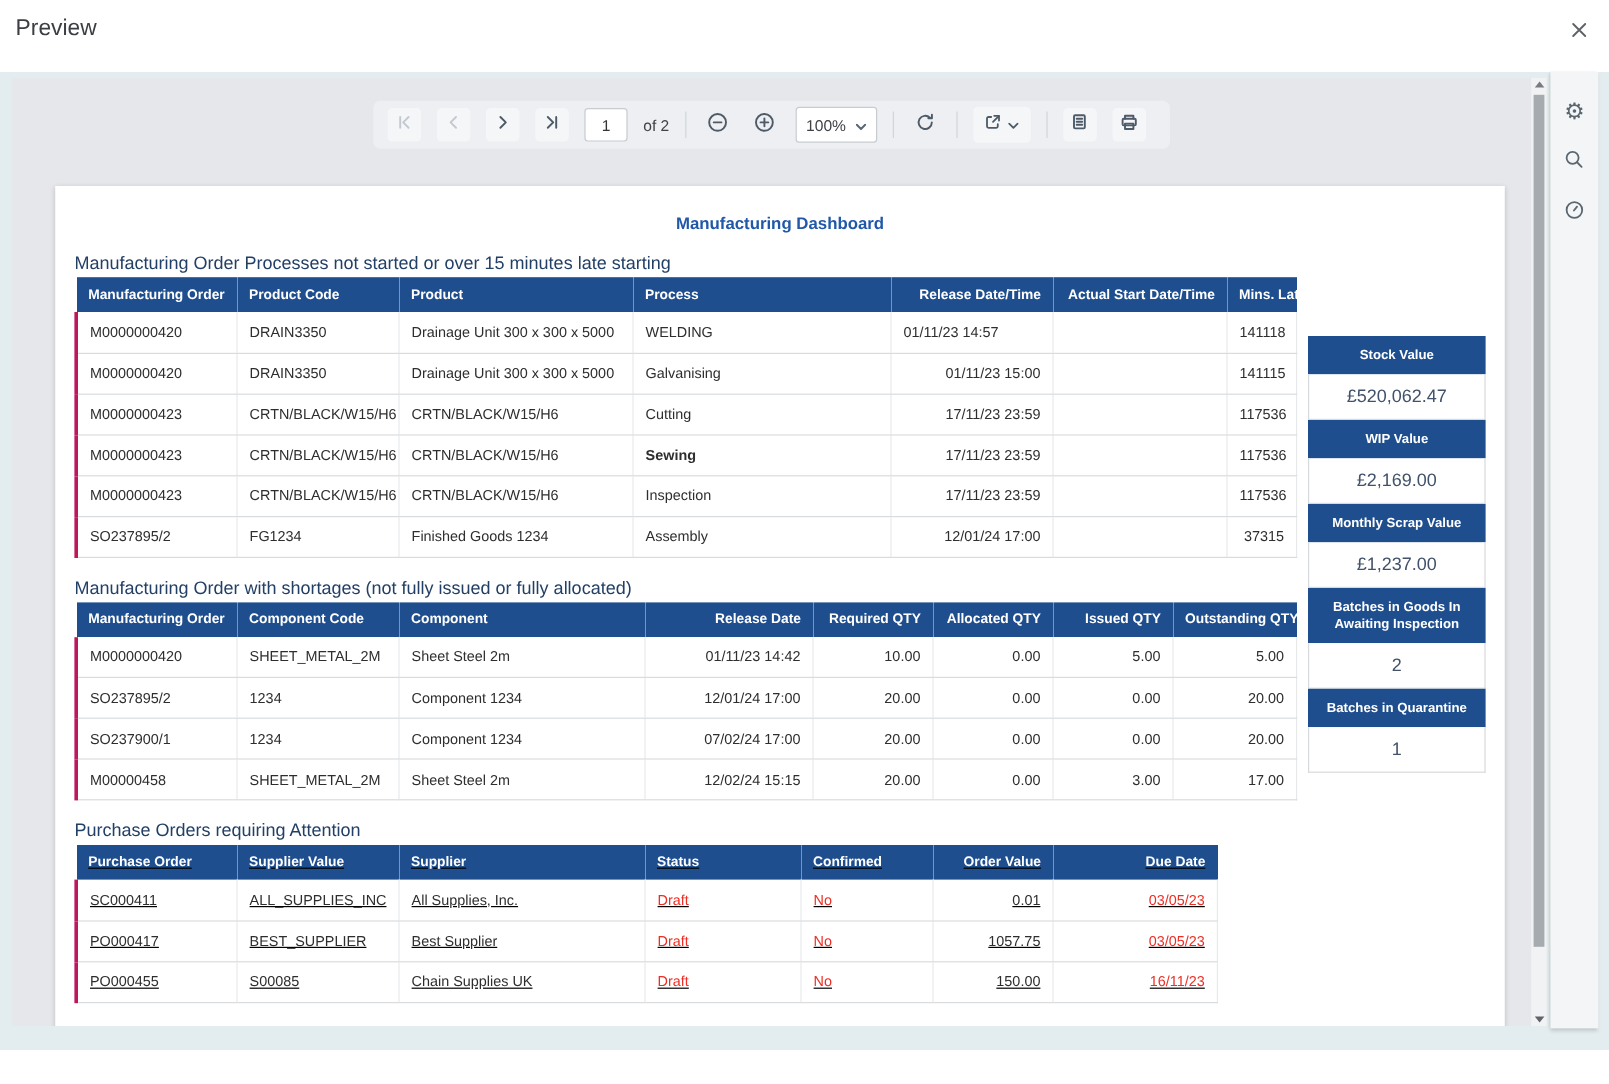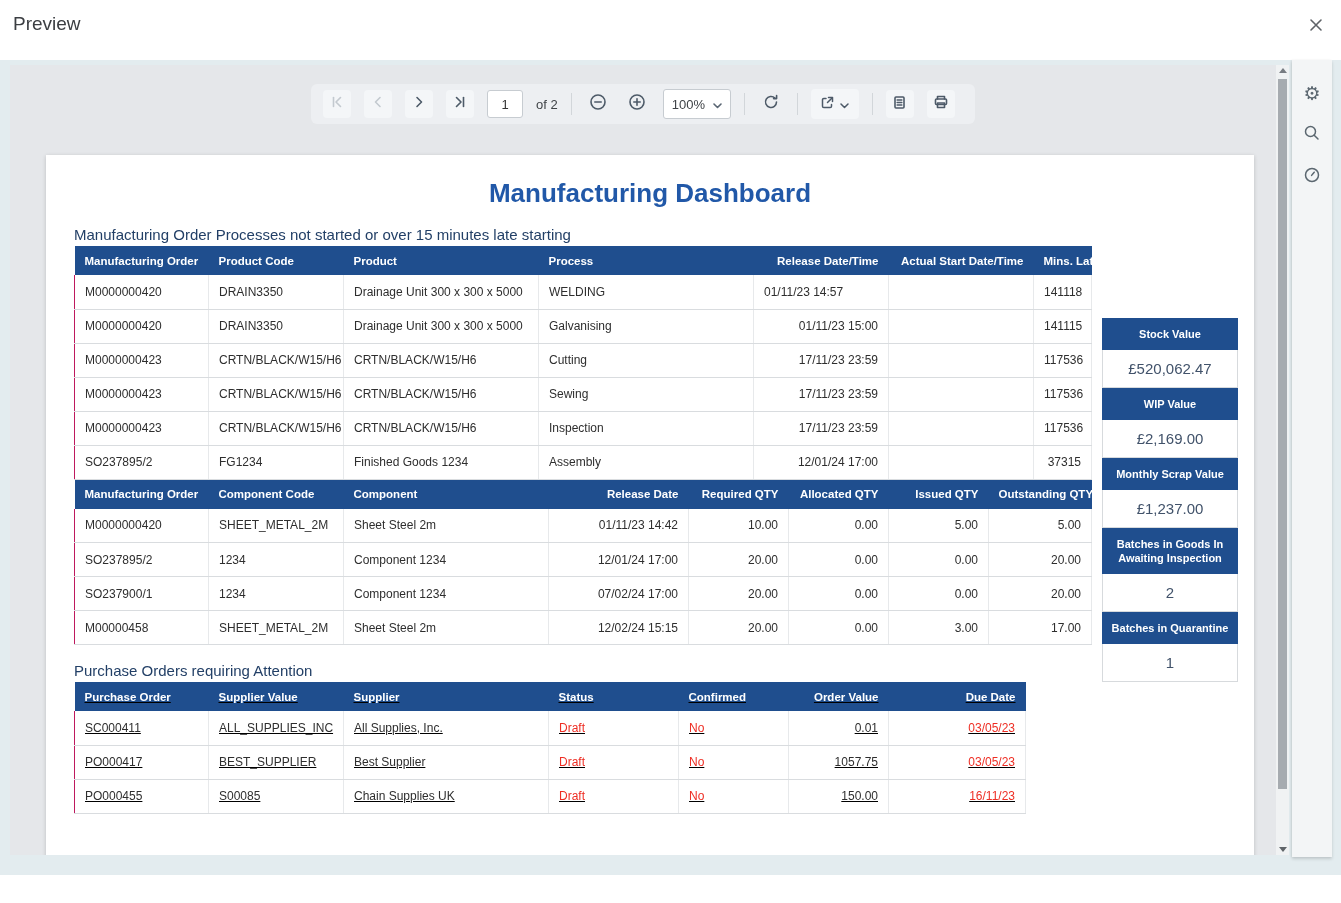--- a/index.html
+++ b/index.html
@@ -36,32 +36,32 @@
   .zoom-select{height:30px;min-width:66px;border:1px solid #c7ccd1;border-radius:3px;background:#fff;
     display:flex;align-items:center;justify-content:space-between;padding:0 8px;font-size:13px;
     color:#3f4347;cursor:pointer;gap:8px;flex:none}
   .zoom-select svg{stroke:#5a6673;fill:none;stroke-width:1.6;stroke-linecap:round;stroke-linejoin:round}
   .export-btn{width:48px;height:30px;border-radius:4px;background:#f4f6f8;display:flex;flex:none;
     align-items:center;justify-content:center;gap:5px;cursor:pointer}
   .export-btn svg{stroke:#4d5a68;fill:none;stroke-width:1.5;stroke-linecap:round;stroke-linejoin:round}
   
   .page{position:absolute;left:36px;top:90px;width:1208px;height:1320px;background:#fff;
     box-shadow:0 1px 4px rgba(0,0,0,.18)}
-  .page h1{margin:23px 0 0;text-align:center;font-size:26px;font-weight:700;color:var(--title_blue)}
-  .content{position:relative;padding-left:28px}
+  .page h1{margin:23px 0 0;text-align:center;font-size:14px;font-weight:700;color:var(--title_blue)}
+  .content{position:relative;padding-left:16px}
   .section-label{margin:17px 0 3px;font-size:15px;color:var(--section_label)}
   table{border-collapse:collapse;table-layout:fixed;font-size:12px}
   thead th{background:var(--header_blue);color:#fff;font-size:11.5px;font-weight:700;height:29px;
     padding:0 10px;white-space:nowrap;overflow:hidden}
   tbody td{height:34px;border-bottom:1px solid #d9dcdf;border-right:1px solid #e7e9eb;
     padding:0 10px;color:#2e2e2e;background:#fff;white-space:nowrap;overflow:hidden}
-  tbody td:first-child{border-left:1px solid #be185d}
+  tbody td:first-child{border-left:3px solid #be185d}
   td.red{color:var(--alert_red)}
   
-  .kpi-col{position:absolute;top:92px;right:16px;width:136px}
+  .kpi-col{position:absolute;top:69px;right:16px;width:148px}
   .kpi-header{background:var(--header_blue);color:#fff;font-weight:700;font-size:11px;line-height:14px;
     text-align:center;padding:9px 8px}
   .kpi-value{background:#fff;border:1px solid #d7dadd;border-top:none;color:var(--kpi_value);
     font-size:15px;text-align:center;padding:10px 4px}
   
   .scrollbar{position:absolute;right:0;top:0;width:13px;height:790px;background:#f0f2f3;cursor:pointer}
   .sb-thumb{position:absolute;left:2px;top:14px;width:9px;height:710px;background:#a6abb0}
   .sb-up,.sb-down{position:absolute;left:3px;width:0;height:0;border-left:4px solid transparent;border-right:4px solid transparent}
   .sb-up{top:3px;border-bottom:5px solid #777c82}
   .sb-down{bottom:3px;border-top:5px solid #5f6469}
@@ -220,21 +220,21 @@
                     <td style="text-align: left;">CRTN/BLACK/W15/H6</td>
                     <td style="text-align: left;">Cutting</td>
                     <td style="text-align: right;">17/11/23 23:59</td>
                     <td style="text-align: right;"></td>
                     <td style="text-align: right;">117536</td>
                   </tr>
                   <tr>
                     <td style="text-align: left;">M0000000423</td>
                     <td style="text-align: left;">CRTN/BLACK/W15/H6</td>
                     <td style="text-align: left;">CRTN/BLACK/W15/H6</td>
-                    <td style="text-align: left;">Sewing</td>
+                    <td style="text-align: left; font-weight: bold;">Sewing</td>
                     <td style="text-align: right;">17/11/23 23:59</td>
                     <td style="text-align: right;"></td>
                     <td style="text-align: right;">117536</td>
                   </tr>
                   <tr>
                     <td style="text-align: left;">M0000000423</td>
                     <td style="text-align: left;">CRTN/BLACK/W15/H6</td>
                     <td style="text-align: left;">CRTN/BLACK/W15/H6</td>
                     <td style="text-align: left;">Inspection</td>
                     <td style="text-align: right;">17/11/23 23:59</td>
@@ -245,20 +245,21 @@
                     <td style="text-align: left;">SO237895/2</td>
                     <td style="text-align: left;">FG1234</td>
                     <td style="text-align: left;">Finished Goods 1234</td>
                     <td style="text-align: left;">Assembly</td>
                     <td style="text-align: right;">12/01/24 17:00</td>
                     <td style="text-align: right;"></td>
                     <td style="text-align: right;">37315</td>
                   </tr>
                 </tbody>
               </table>
+              <div class="section-label">Manufacturing Order with shortages (not fully issued or fully allocated)</div>
               <table style="width: 1017px;">
                 <colgroup>
                   <col style="width: 134px;">
                   <col style="width: 135px;">
                   <col style="width: 205px;">
                   <col style="width: 140px;">
                   <col style="width: 100px;">
                   <col style="width: 100px;">
                   <col style="width: 100px;">
                   <col style="width: 103px;">

